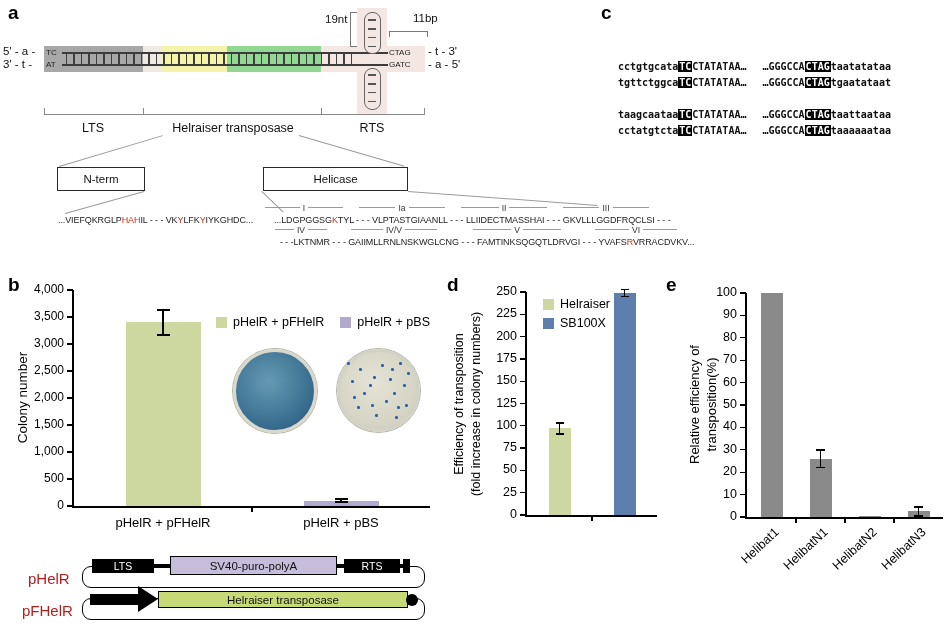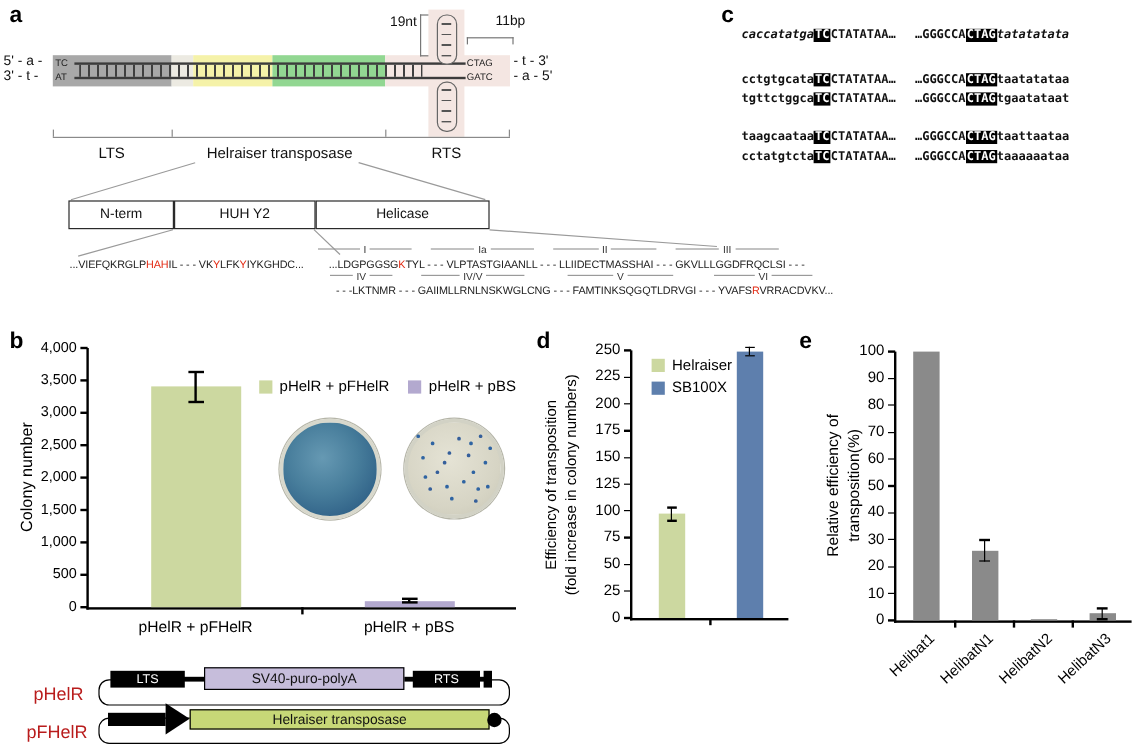--- a/index.html
+++ b/index.html
@@ -125,23 +125,20 @@
 
   <div class="cline" style="left:59px;top:166px;width:108px;transform:rotate(-16.6deg)"></div>
   <div class="cline" style="left:299px;top:135px;width:110px;transform:rotate(16.3deg)"></div>
   <div class="cline" style="left:65px;top:213px;width:82px;transform:rotate(-15.6deg)"></div>
   <div class="cline" style="left:262px;top:191px;width:30px;transform:rotate(43.7deg)"></div>
   <div class="cline" style="left:408px;top:191px;width:190px;transform:rotate(4.2deg)"></div>
 
   <div class="dom" style="left:57px;width:88px">
     <span>N-term</span>
   </div>
-  <div class="dom" style="left:145px;width:118px">
-    <span>HUH  Y2</span>
-  </div>
   <div class="dom" style="left:263px;width:145px">
     <span>Helicase</span>
   </div>
 
   <div class="seq" style="left:58px;top:215px"><span>...VIEFQKRGLP</span><span class="run-red">HAH</span><span>IL - - - VK</span><span class="run-red">Y</span><span>LFK</span><span class="run-red">Y</span><span>IYKGHDC...</span></div>
   <div class="seq" style="left:274px;top:215px"><span>...LDGPGGSG</span><span class="run-red">K</span><span>TYL - - - VLPTASTGIAANLL - - - LLIIDECTMASSHAI - - - GKVLLLGGDFRQCLSI - - -</span></div>
   <div class="seq" style="left:280px;top:237px"><span>- - -LKTNMR - - - GAIIMLLRNLNSKWGLCNG - - - FAMTINKSQGQTLDRVGI - - - YVAFS</span><span class="run-red">R</span><span>VRRACDVKV...</span></div>
 
   <div class="motif" style="left:262px;top:202px;width:84px">
       <i class="ml"></i>
@@ -178,21 +175,20 @@
       <span>V</span>
       <i class="ml"></i>
     </div>
   <div class="motif" style="left:592px;top:224px;width:88px">
       <i class="ml"></i>
       <span>VI</span>
       <i class="ml"></i>
     </div>
 
   <div class="plabel" style="left:601px;top:2px">c</div>
-  <div class="cseq" style="left:618px;top:24px"><span class="run-i">caccatatg</span><span class="run-b run-i">a</span><span class="run-inv">TC</span><span>CTATATAA…</span><span class="run-gap"></span><span>…GGGCCA</span><span class="run-inv">CTAG</span><span class="run-i">tatatatata</span></div>
   <div class="cseq" style="left:618px;top:61px"><span>cctgtgcat</span><span class="run-b">a</span><span class="run-inv">TC</span><span>CTATATAA…</span><span class="run-gap"></span><span>…GGGCCA</span><span class="run-inv">CTAG</span><span class="run-b">t</span><span>aatatataa</span></div>
   <div class="cseq" style="left:618px;top:77px"><span>tgttctggc</span><span class="run-b">a</span><span class="run-inv">TC</span><span>CTATATAA…</span><span class="run-gap"></span><span>…GGGCCA</span><span class="run-inv">CTAG</span><span class="run-b">t</span><span>gaatataat</span></div>
   <div class="cseq" style="left:618px;top:125px"><span>cctatgtct</span><span class="run-b">a</span><span class="run-inv">TC</span><span>CTATATAA…</span><span class="run-gap"></span><span>…GGGCCA</span><span class="run-inv">CTAG</span><span class="run-b">t</span><span>aaaaaataa</span></div>
   <div class="cseq" style="left:618px;top:109px"><span>taagcaata</span><span class="run-b">a</span><span class="run-inv">TC</span><span>CTATATAA…</span><span class="run-gap"></span><span>…GGGCCA</span><span class="run-inv">CTAG</span><span class="run-b">t</span><span>aattaataa</span></div>
 
   <div class="plabel" style="left:8px;top:274px">b</div>
   <div class="vlab vlab-b" style="left:-88px;top:390px">Colony number</div>
   <div class="plot plot-b" style="left:72px;top:290px;width:356px;height:216px">
       <div class="ytick" style="top: 215.3px;"></div>
       <div class="yticklabel" style="top: 208px;">0</div>

